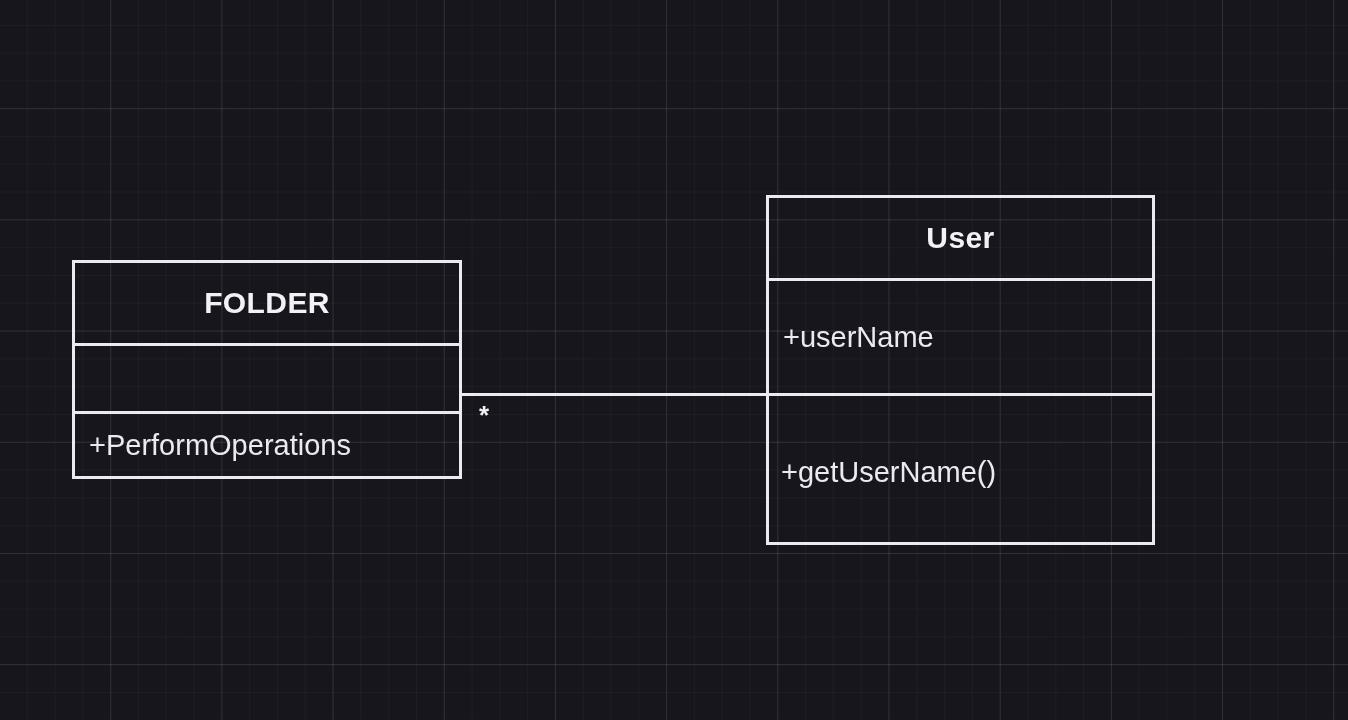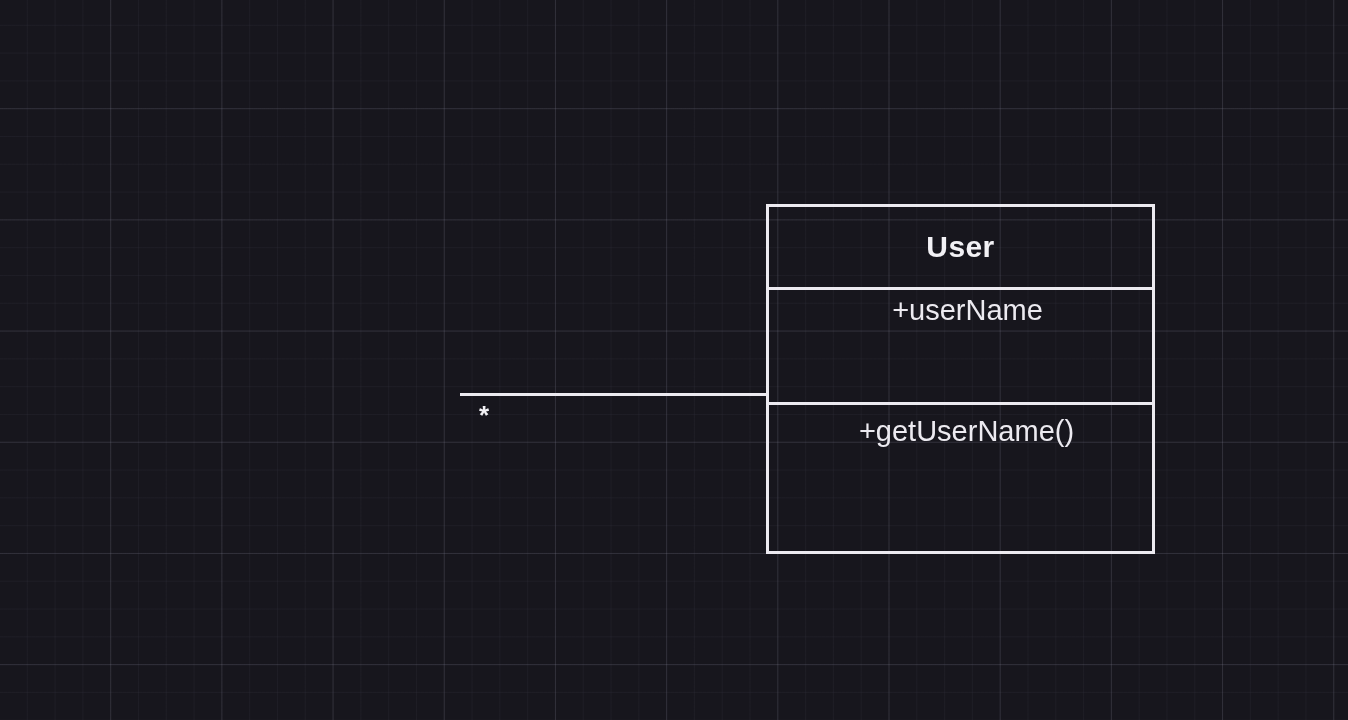--- a/index.html
+++ b/index.html
@@ -54,20 +54,21 @@
     align-items: center;
     justify-content: center;
     color: #f2f1f5;
     font-weight: bold;
     font-size: 30px;
     letter-spacing: 0.4px;
   }
   .uml-members {
     padding-left: 14px;
     display: flex;
+    flex-direction: column;
     justify-content: center;
   }
   .uml-member {
     color: #eceaf0;
     font-size: 29px;
     line-height: 41px;
     white-space: nowrap;
   }
   .uml-empty { }
 
@@ -81,21 +82,20 @@
   #folder-class .sec-title    { height: 80px; }
   #folder-class .sec-attrs    { height: 68px; }
   #folder-class .sec-methods  { flex: 1 1 auto; }
 
   
   #user-class {
     left: 766px;
     top: 195px;
     width: 389px;
     height: 350px;
-    margin-top: 9px;
   }
   #user-class .sec-title   { height: 80px; }
   #user-class .sec-attrs   { height: 115px; }
   #user-class .sec-methods { flex: 1 1 auto; }
   #user-class .sec-attrs .uml-member  { line-height: 40px; }
   #user-class .sec-methods            { padding-top: 6px; padding-left: 12px; }
 
   
   #association-line {
     position: absolute;
@@ -114,20 +114,27 @@
     font-weight: bold;
     line-height: 26px;
     user-select: none;
   }
 </style>
 </head>
 <body>
 
 <div id="canvas">
 
+  <div class="uml-class" id="folder-class">
+    <div class="uml-section sec-title uml-title">FOLDER</div>
+    <div class="uml-section sec-attrs uml-members uml-empty"></div>
+    <div class="uml-section sec-methods uml-members">
+      <div class="uml-member">+PerformOperations</div>
+    </div>
+  </div>
 
   <div id="association-line"></div>
   <div id="multiplicity-label">*</div>
 
   <div class="uml-class" id="user-class">
     <div class="uml-section sec-title uml-title">User</div>
     <div class="uml-section sec-attrs uml-members">
       <div class="uml-member">+userName</div>
     </div>
     <div class="uml-section sec-methods uml-members">

